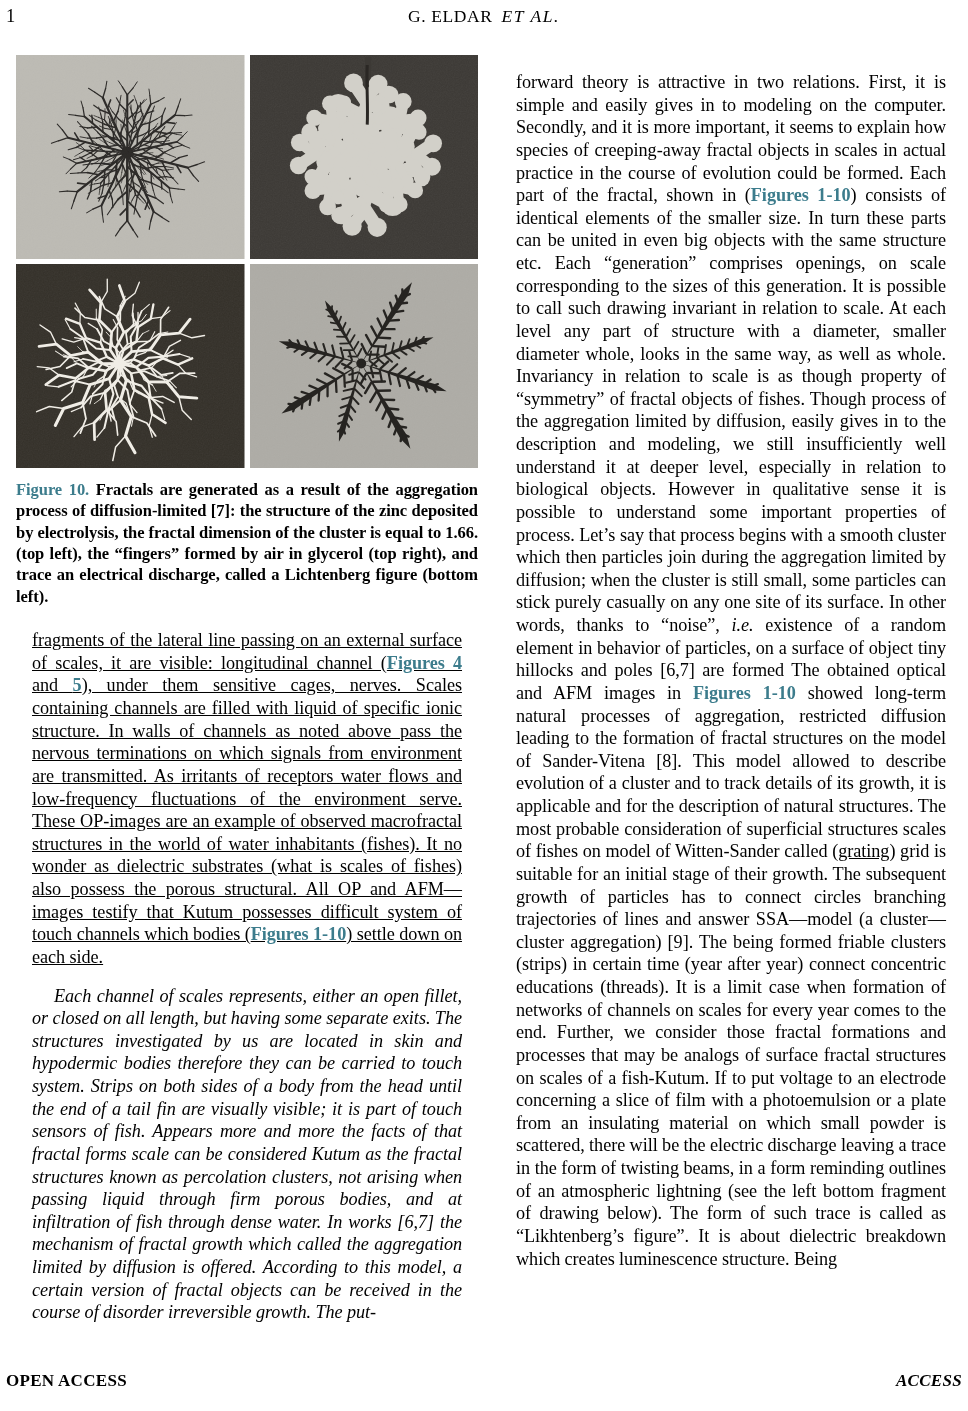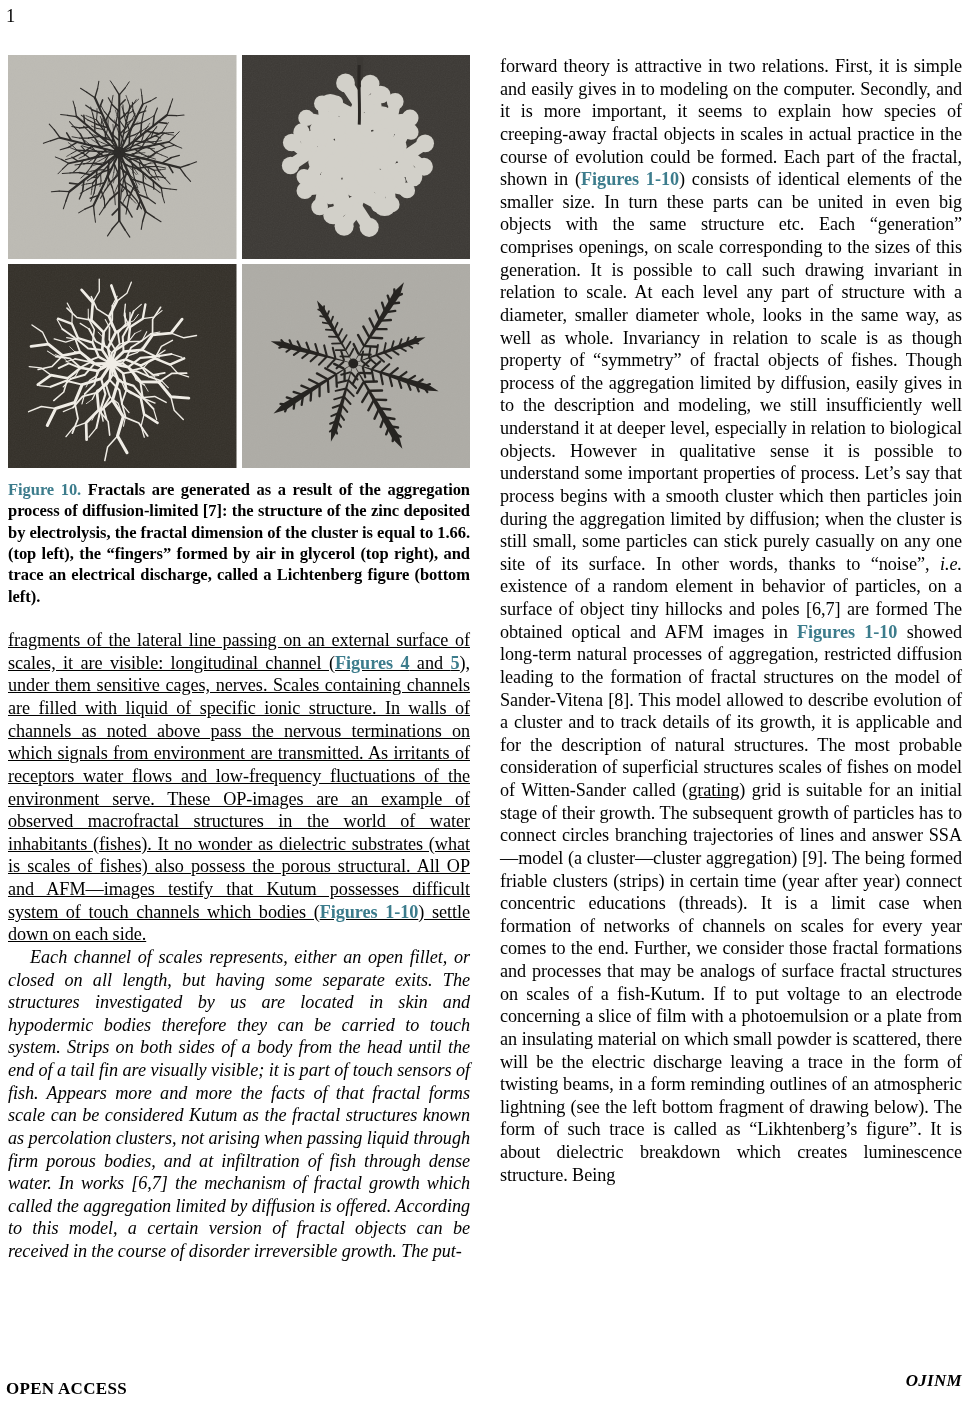--- a/index.html
+++ b/index.html
@@ -46,21 +46,21 @@
     margin-left: 9px;
     letter-spacing: 1.6px;
   }
 
   
   .column {
     position: absolute;
     top: 55px;
     width: 462px;
   }
-  .col-left  { left: 8px; }
+  .col-left  { left: 16px; }
   .col-right { left: 500px; }
 
   
   .figure-block { width: 462px; }
   .figure-image {
     width: 462px;
     height: 413px;
     display: grid;
     grid-template-columns: 1fr 1fr;
     grid-template-rows: 1fr 1fr;
@@ -79,21 +79,21 @@
     font-weight: bold;
     line-height: 1.295;
     text-align: justify;
     text-justify: inter-word;
     letter-spacing: -0.05px;
   }
   .fig-label { color: #3c7c8c; }
 
   
   .body-text {
-    margin: 0;
+    margin: 16px;
     font-size: 18.2px;
     line-height: 1.243;
     text-align: justify;
     text-justify: inter-word;
     letter-spacing: -0.05px;
     word-spacing: -0.1px;
   }
   .body-text.after-caption { margin-top: 22px; text-decoration: underline; }
   .indent { text-indent: 22px; font-style: italic; }
   .xref { color: #3c7c8c; font-weight: bold; }
@@ -108,37 +108,39 @@
     width: 968px;
     height: 22px;
   }
   .footer-left {
     position: absolute;
     left: 6px;
     top: 0;
     font-size: 17px;
     font-weight: bold;
     letter-spacing: 0.3px;
-    margin-top: 8px;
   }
   .footer-right {
     position: absolute;
     right: 6px;
     top: 0;
     font-size: 17px;
     font-weight: bold;
     font-style: italic;
     letter-spacing: 0.3px;
   }
 </style>
 </head>
 <body>
 
 <div class="running-head">
   <div class="page-number">1</div>
+  <div class="head-center">
+    <span class="authors">G. ELDAR</span><span class="etal">ET AL.</span>
+  </div>
 </div>
 
 <div class="column col-left">
 
   <div class="figure-block">
     <div class="figure-image">
 
       <div class="panel">
         <svg viewBox="0 0 230 205" preserveAspectRatio="none" aria-hidden="true">
           <defs>
@@ -461,14 +463,14 @@
 </div>
 
 <div class="column col-right">
   <div>
       <p class="body-text"><span>forward theory is attractive in two relations. First, it is simple and easily gives in to modeling on the computer. Secondly, and it is more important, it seems to explain how species of creeping-away fractal objects in scales in actual practice in the course of evolution could be formed. Each part of the fractal, shown in (</span><span class="xref">Figures 1-10</span><span>) consists of identical elements of the smaller size. In turn these parts can be united in even big objects with the same structure etc. Each “generation” comprises openings, on scale corresponding to the sizes of this generation. It is possible to call such drawing invariant in relation to scale. At each level any part of structure with a diameter, smaller diameter whole, looks in the same way, as well as whole. Invariancy in relation to scale is as though property of “symmetry” of fractal objects of fishes. Though process of the aggregation limited by diffusion, easily gives in to the description and modeling, we still insufficiently well understand it at deeper level, especially in relation to biological objects. However in qualitative sense it is possible to understand some important properties of process. Let’s say that process begins with a smooth cluster which then particles join during the aggregation limited by diffusion; when the cluster is still small, some particles can stick purely casually on any one site of its surface. In other words, thanks to “noise”, </span><span class="ital">i.e.</span><span> existence of a random element in behavior of particles, on a surface of object tiny hillocks and poles [6,7] are formed The obtained optical and AFM images in </span><span class="xref">Figures 1-10</span><span> showed long-term natural processes of aggregation, restricted diffusion leading to the formation of fractal structures on the model of Sander-Vitena [8]. This model allowed to describe evolution of a cluster and to track details of its growth, it is applicable and for the description of natural structures. The most probable consideration of superficial structures scales of fishes on model of Witten-Sander called (</span><span class="under">grating</span><span>) grid is suitable for an initial stage of their growth. The subsequent growth of particles has to connect circles branching trajectories of lines and answer SSA—model (a cluster—cluster aggregation) [9]. The being formed friable clusters (strips) in certain time (year after year) connect concentric educations (threads). It is a limit case when formation of networks of channels on scales for every year comes to the end. Further, we consider those fractal formations and processes that may be analogs of surface fractal structures on scales of a fish-Kutum. If to put voltage to an electrode concerning a slice of film with a photoemulsion or a plate from an insulating material on which small powder is scattered, there will be the electric discharge leaving a trace in the form of twisting beams, in a form reminding outlines of an atmospheric lightning (see the left bottom fragment of drawing below). The form of such trace is called as “Likhtenberg’s figure”. It is about dielectric breakdown which creates luminescence structure. Being</span></p>
     </div>
 </div>
 
 <div class="footer">
   <div class="footer-left">OPEN  ACCESS</div>
-  <div class="footer-right">OJINM</div>
+  <div class="footer-right">ACCESS</div>
 </div>
 
 </body></html>

